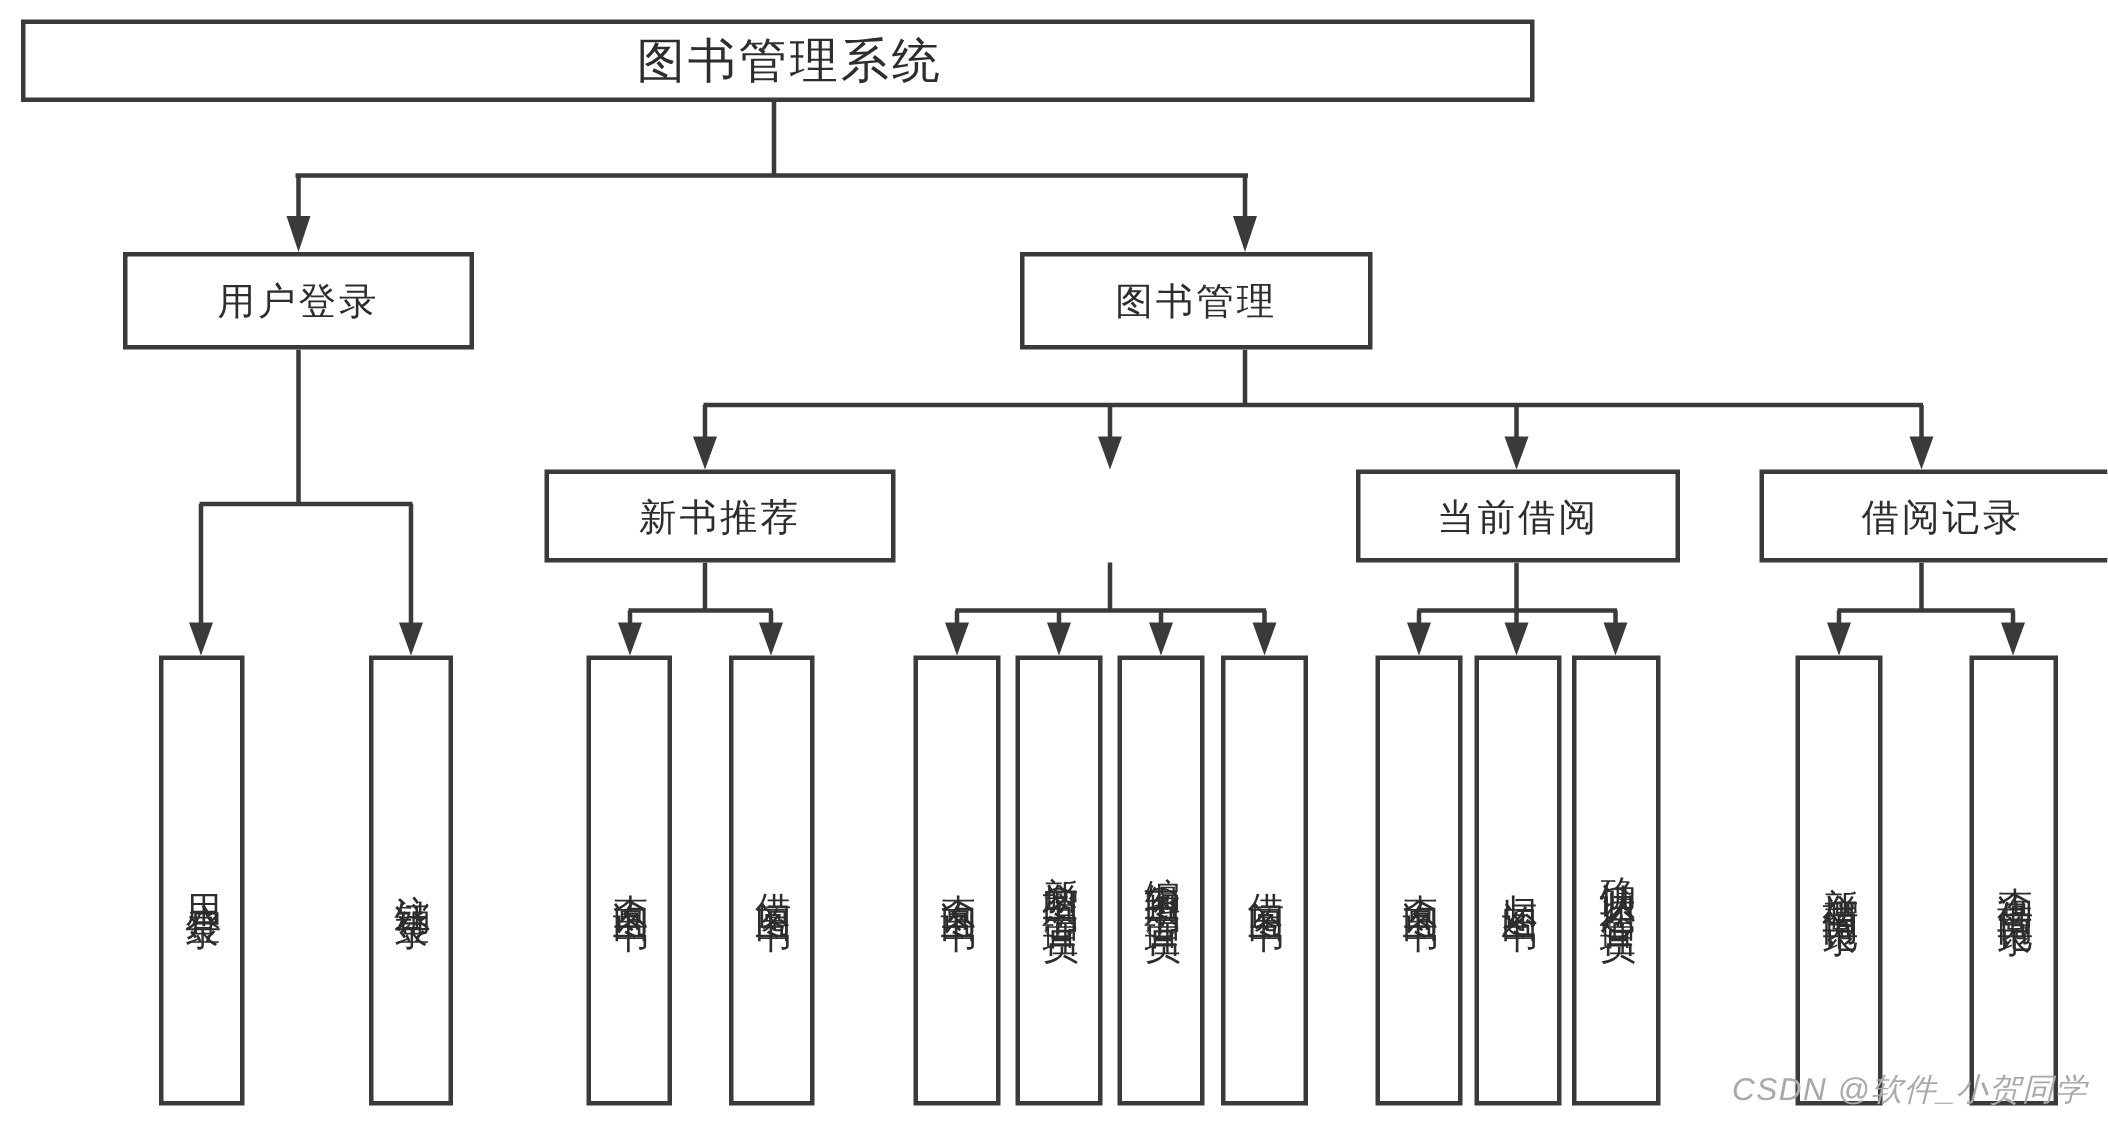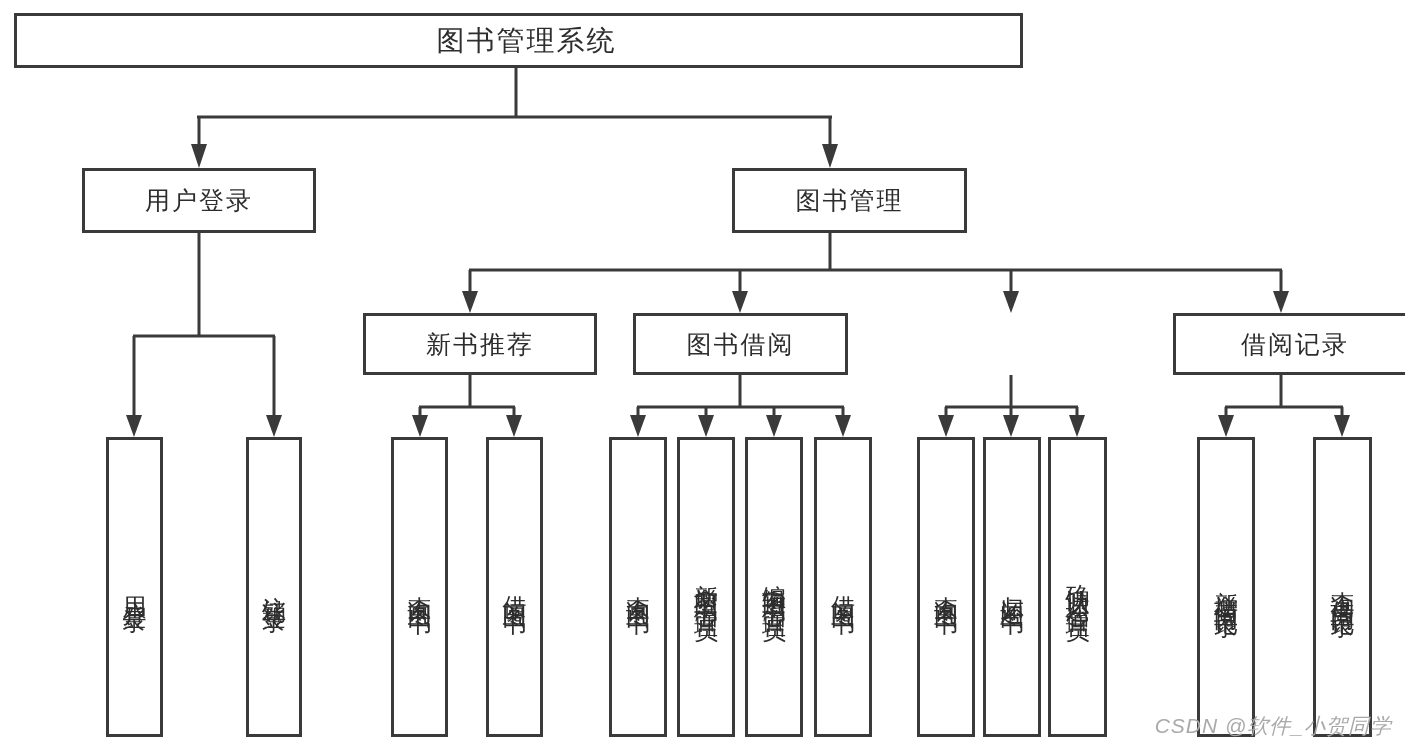--- a/index.html
+++ b/index.html
@@ -23,21 +23,21 @@
   .node{
     position:absolute;
     box-sizing:border-box;
     border:3px solid var(--line);
     background:var(--background);
     display:flex;align-items:center;justify-content:center;
     color:var(--text);
     z-index:2;
   }
   .node.h{font-size:25px;letter-spacing:2px;white-space:nowrap;}
-  .node.h.root{font-size:28px;padding-left:16px;}
+  .node.h.root{font-size:32px;padding-left:16px;}
   .node.v{
     writing-mode:vertical-rl;
     text-orientation:mixed;
     font-size:24px;
     letter-spacing:5px;
     line-height:1;
   }
   .watermark{
     position:absolute;
     right:13px;bottom:7px;
@@ -90,29 +90,29 @@
     <polygon points="1334,415 1350,415 1342,437"></polygon>
   </svg>
 
   <div class="node h root" style="left:14px;top:13px;width:1009px;height:55px">
     <span>图书管理系统</span>
   </div>
 
   <div class="node h" style="left:82px;top:168px;width:234px;height:65px">
     <span>用户登录</span>
   </div>
-  <div class="node h" style="left:732px;top:168px;width:235px;height:65px">
+  <div class="node h" style="left:680px;top:168px;width:235px;height:65px">
     <span>图书管理</span>
   </div>
 
   <div class="node h" style="left:363px;top:313px;width:234px;height:62px">
     <span>新书推荐</span>
   </div>
-  <div class="node h" style="left:633px;top:313px;width:215px;height:62px">
-    <span>图书借阅</span>
+  <div class="node h" style="left:904px;top:313px;width:216px;height:62px">
+    <span>当前借阅</span>
   </div>
   <div class="node h" style="left:1173px;top:313px;width:244px;height:62px">
     <span>借阅记录</span>
   </div>
 
   <div class="node v" style="left:106px;top:437px;width:57px;height:300px">
     <span>用户登录</span>
   </div>
   <div class="node v" style="left:246px;top:437px;width:56px;height:300px">
     <span>注销登录</span>

